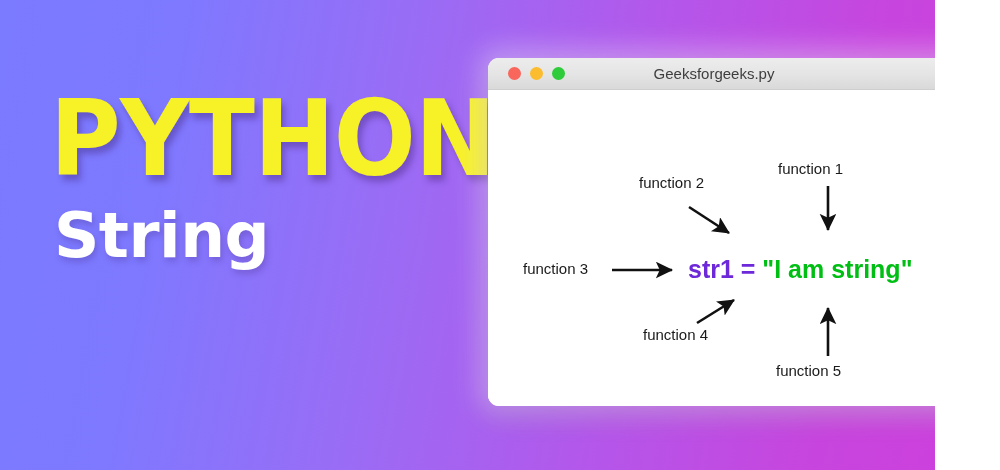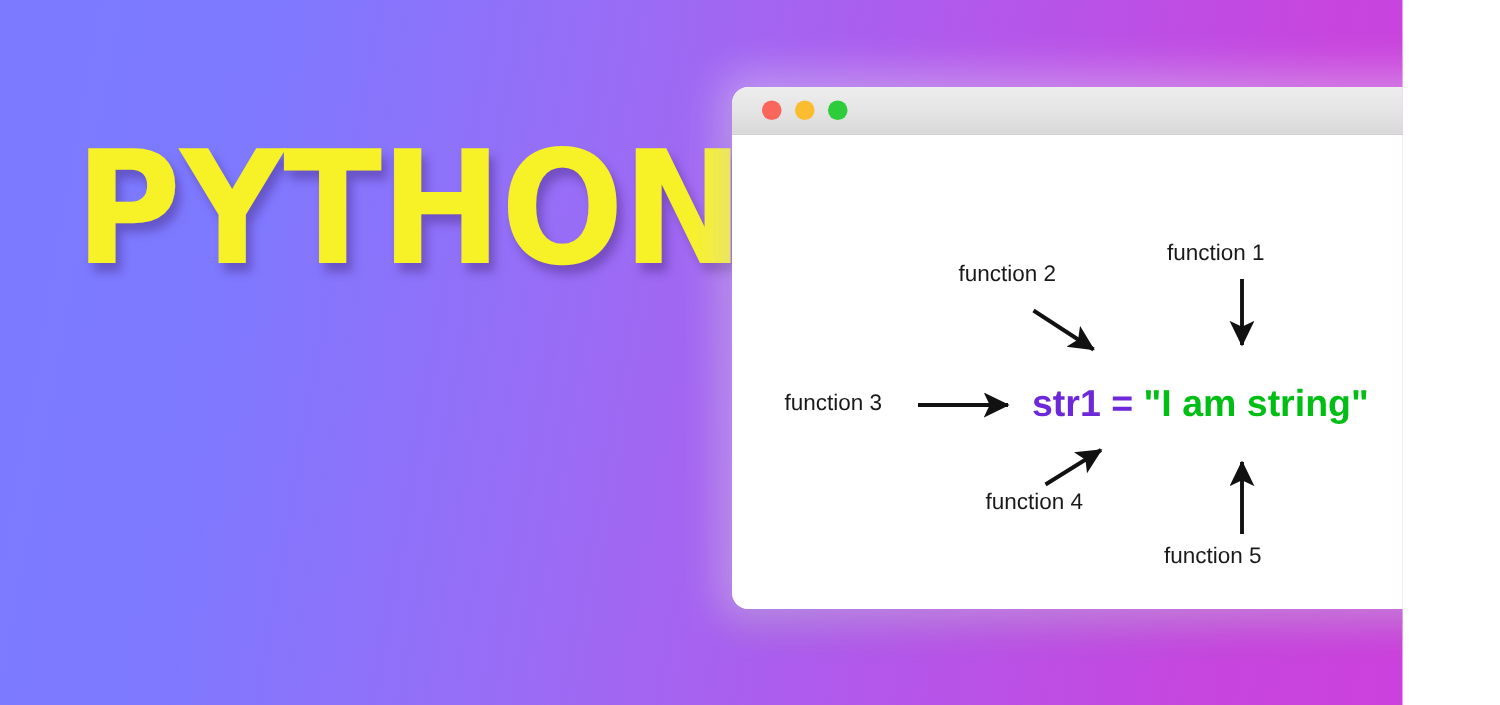--- a/index.html
+++ b/index.html
@@ -130,30 +130,32 @@
   .code .red   { color: #6d28d9; }
   .code .green { color: #00BE14; }
 </style>
 </head>
 <body>
 
 <div id="banner">
 
   <div class="headline">
     <div class="headline-main">PYTHON</div>
+    <div class="headline-sub">String</div>
   </div>
 
   <div class="window">
 
     <div class="titlebar">
       <div class="traffic">
         <span class="dot red"></span>
         <span class="dot yellow"></span>
         <span class="dot green"></span>
       </div>
+      <div class="win-title">Geeksforgeeks.py</div>
     </div>
 
     <div class="canvas">
 
       <svg width="560" height="317" viewBox="0 0 560 317">
         <defs>
           <marker id="ah" markerWidth="9" markerHeight="9" refX="6.2" refY="3.2" orient="auto" markerUnits="strokeWidth">
             <path d="M0,0 L6.6,3.2 L0,6.4 L1.5,3.2 z" fill="#111111"></path>
           </marker>
         </defs>
@@ -168,21 +170,21 @@
 
         <line x1="340" y1="266" x2="340" y2="218" stroke="#111111" stroke-width="2.6" marker-end="url(#ah)"></line>
       </svg>
 
       <div class="lbl" style="left:290px; top:70px;">function 1</div>
 
       <div class="lbl" style="left:151px; top:84px;">function 2</div>
 
       <div class="lbl" style="left:35px; top:170px;">function 3</div>
 
-      <div class="lbl" style="left:169px; top:236px;">function 4</div>
+      <div class="lbl" style="left:155px; top:236px;">function 4</div>
 
       <div class="lbl" style="left:288px; top:272px;text-align:center;">function 5</div>
 
       <div class="code" style="left:200px; top:165px;">
         <span class="red">str1 = </span><span class="green">"I am string"</span>
       </div>
 
     </div>
   </div>
 </div>

